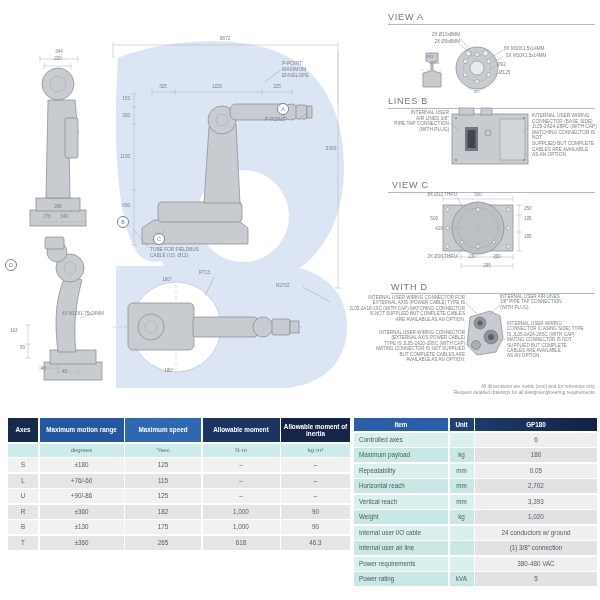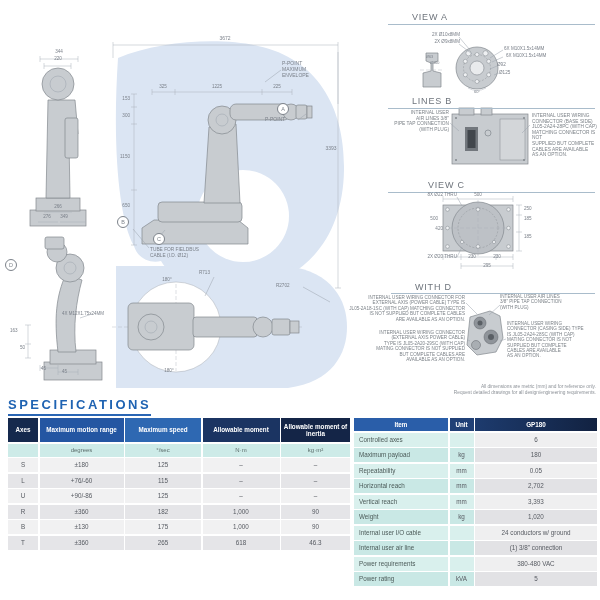--- a/index.html
+++ b/index.html
@@ -11,21 +11,21 @@
   .rb{fill:#c8ccd0;stroke:#83888e;stroke-width:0.7;}
   .ln{stroke:#9aa3ad;stroke-width:0.5;fill:none;}
   .cl{stroke:#a8aeb6;stroke-width:0.4;stroke-dasharray:4 2;fill:none;}
   .cl2{stroke:#83888e;stroke-width:0.4;stroke-dasharray:2 1.5;fill:none;}
   .lbl{position:absolute;font-size:4.6px;line-height:1.15;color:#7b818a;white-space:pre-line;}
   .cc{transform:translateX(-50%);}
   .ra{text-align:right;}
   .blk{font-size:4.8px;line-height:5.6px;color:#7c8288;}
   .mark{position:absolute;width:10px;height:10px;border:0.9px solid #7d838b;border-radius:50%;
         color:#7d838b;font-size:5.5px;display:flex;align-items:center;justify-content:center;background:#fff;}
-  .vtitle{position:absolute;font-size:9px;letter-spacing:0.8px;color:#6e747c;margin-left:24px;}
+  .vtitle{position:absolute;font-size:9px;letter-spacing:0.8px;color:#6e747c;}
   .vrule{position:absolute;height:0;border-top:1.2px solid #a9bccb;}
   .note{position:absolute;font-size:4.8px;color:#8d9298;text-align:right;}
   .spec-heading{position:absolute;left:8px;top:397px;font-size:13px;font-weight:800;
         letter-spacing:2.5px;color:#1f63b2;border-bottom:2.5px solid #2a66b4;padding-bottom:2px;}
   .grid{position:absolute;display:grid;gap:1.5px;}
   .axes-table{left:8px;top:418px;grid-template-columns:30px 84px 76px 77px 69px;}
   .model-table{left:354px;top:418px;grid-template-columns:94px 24px 122px;}
   .c{display:flex;align-items:center;justify-content:center;text-align:center;line-height:1.15;}
   .hL{color:#fff;font-weight:bold;font-size:6.3px;height:24px;padding:0 2px;}
   .mH{color:#fff;font-weight:bold;font-size:6.3px;height:13px;}
@@ -232,21 +232,21 @@
 PIPE TAP CONNECTION
 (WITH PLUG)</div>
   <div class="lbl blk" style="left:532px;top:113px;">INTERNAL USER WIRING
 CONNECTOR (BASE SIDE)
 JL05-2A24-28PC (WITH CAP)
 MATCHING CONNECTOR IS NOT
 SUPPLIED BUT COMPLETE
 CABLES ARE AVAILABLE
 AS AN OPTION.</div>
 
-  <span class="vtitle" style="left:404px;top:180px;">VIEW C</span>
+  <span class="vtitle" style="left:392px;top:180px;">VIEW C</span>
   <div class="vrule" style="left:388px;top:192px;width:207px;"></div>
   <span class="lbl ra" style="right:143px;top:192px;">8X Ø22 THRU</span>
   <span class="lbl cc" style="left:478px;top:192px;">500</span>
   <span class="lbl" style="left:524px;top:206px;">250</span>
   <span class="lbl" style="left:524px;top:216px;">185</span>
   <span class="lbl" style="left:524px;top:234px;">185</span>
   <span class="lbl ra" style="right:162px;top:216px;">500</span>
   <span class="lbl ra" style="right:157px;top:226px;">420</span>
   <span class="lbl ra" style="right:143px;top:254px;">2X Ø20 THRU</span>
   <span class="lbl cc" style="left:472px;top:254px;">230</span>
@@ -273,21 +273,20 @@
 CONNECTOR (CASING SIDE) TYPE
 IS JL05-2A24-28SC (WITH CAP)
 MATING CONNECTOR IS NOT
 SUPPLIED BUT COMPLETE
 CABLES ARE AVAILABLE
 AS AN OPTION.</div>
 
   <span class="note" style="right:4px;top:384px;">All dimensions are metric (mm) and for reference only.</span>
   <span class="note" style="right:4px;top:390px;">Request detailed drawings for all design/engineering requirements.</span>
 
-  <div class="spec-heading">SPECIFICATIONS</div>
 
   <div class="grid axes-table">
     <div class="c hL h1">Axes</div>
     <div class="c hL h2">Maximum motion range</div>
     <div class="c hL h3">Maximum speed</div>
     <div class="c hL h4">Allowable moment</div>
     <div class="c hL h5">Allowable moment of inertia</div>
 
     <div class="c u"></div>
     <div class="c u">degrees</div>

